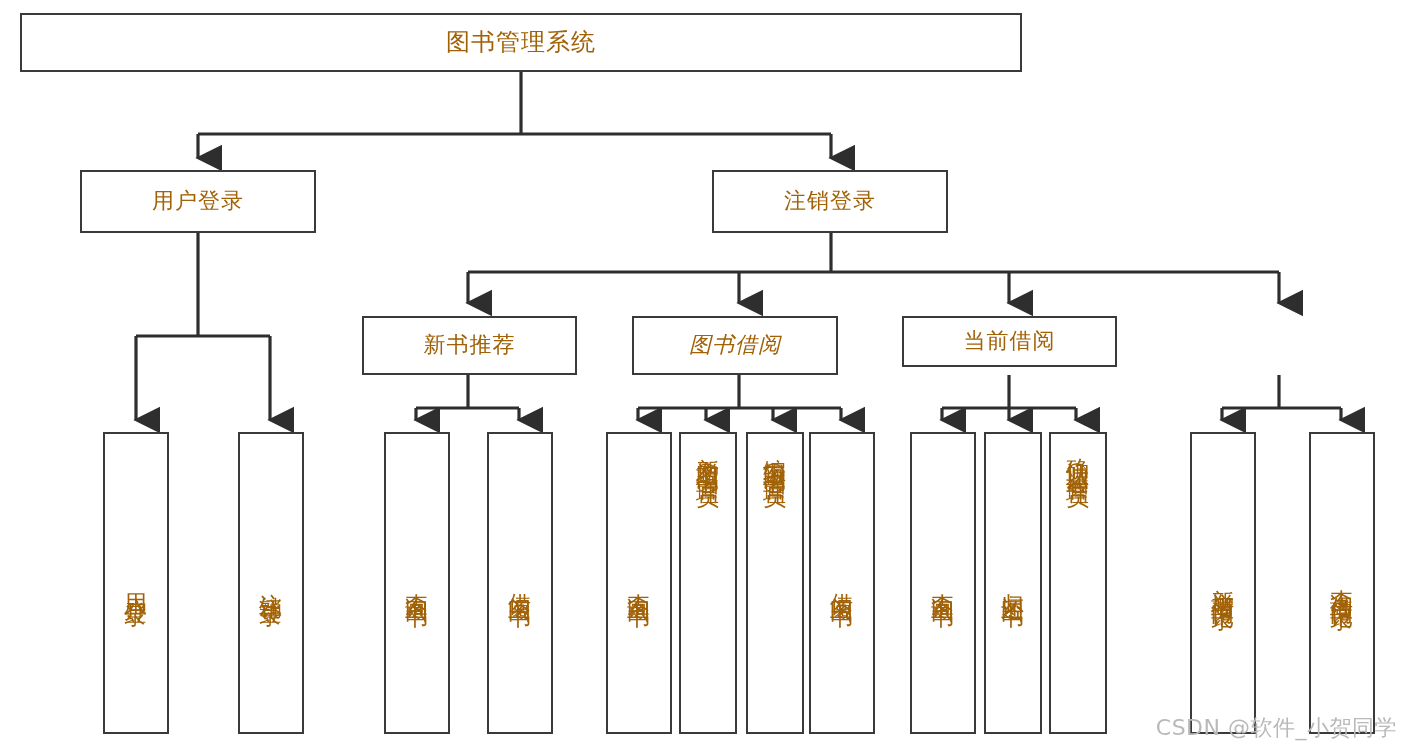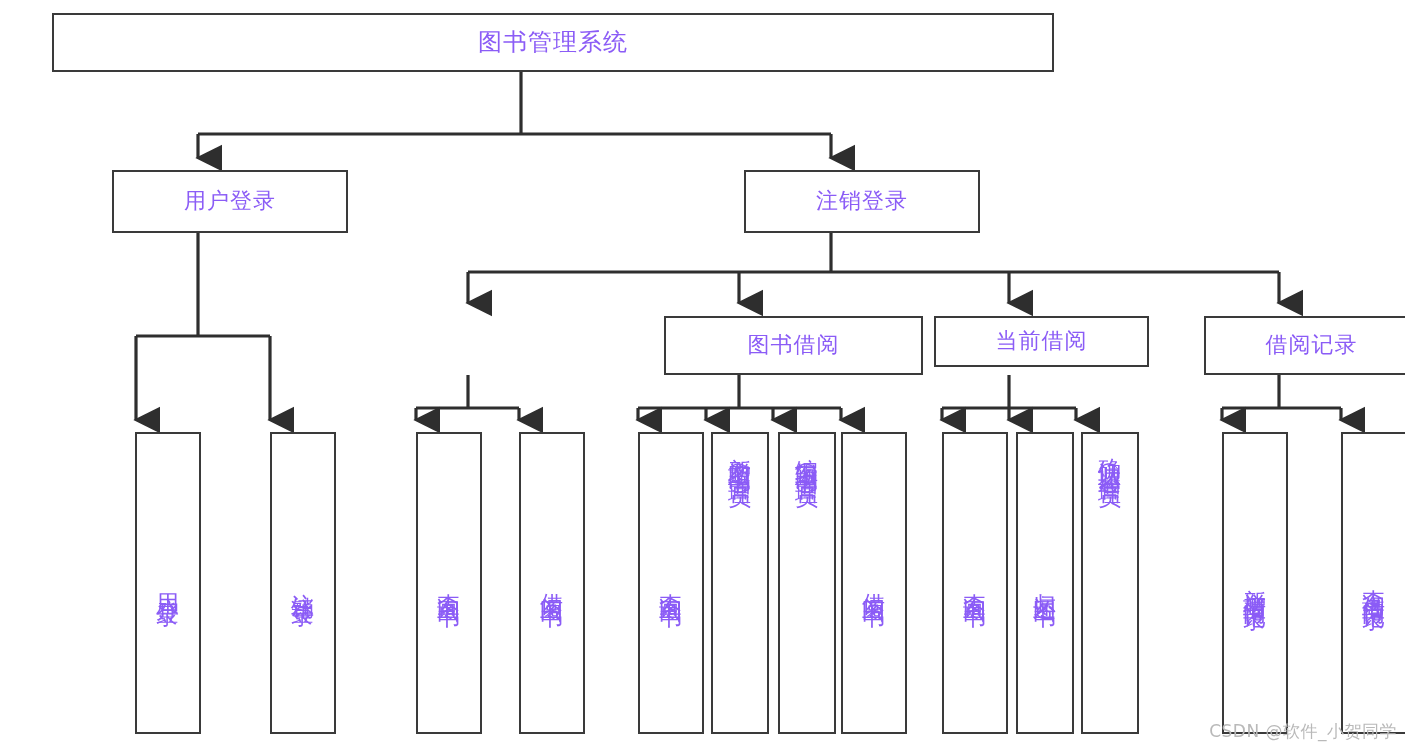--- a/index.html
+++ b/index.html
@@ -26,22 +26,21 @@
     pointer-events: none;
   }
   .node {
     position: absolute;
     box-sizing: border-box;
     border: 2.5px solid #3a3a3a;
     background: #ffffff;
     display: flex;
     align-items: center;
     justify-content: center;
-    color: #8b5cf6;
-    margin-left: 32px;
+    color: #a16207;
   }
   .node.h {
     font-size: 22px;
     letter-spacing: 1px;
     line-height: 1.2;
   }
   .node.h.title {
     font-size: 24px;
   }
   .node.v {
@@ -60,21 +59,21 @@
   .vtext {
     writing-mode: vertical-rl;
     text-orientation: upright;
     display: block;
     white-space: nowrap;
   }
   #watermark {
     position: absolute;
     right: 8px;
     bottom: 4px;
-    font-size: 17px;
+    font-size: 22px;
     color: #b9b9b9;
     letter-spacing: 0.5px;
     white-space: nowrap;
   }
 </style>
 </head>
 <body>
 
 <div id="canvas">
 
@@ -134,29 +133,29 @@
     <span>图书管理系统</span>
   </div>
 
   <div class="node h" style="left:80px; top:170px; width:236px; height:63px;">
     <span>用户登录</span>
   </div>
   <div class="node h" style="left:712px; top:170px; width:236px; height:63px;">
     <span>注销登录</span>
   </div>
 
-  <div class="node h" style="left:632px; top:316px; width:259px; height:59px;">
+  <div class="node h" style="left:362px; top:316px; width:215px; height:59px;">
+    <span>新书推荐</span>
+  </div>
+  <div class="node h" style="left:632px; top:316px; width:206px; height:59px;font-style:italic;">
     <span>图书借阅</span>
   </div>
   <div class="node h" style="left:902px; top:316px; width:215px; height:51px;">
     <span>当前借阅</span>
   </div>
-  <div class="node h" style="left:1172px; top:316px; width:215px; height:59px;">
-    <span>借阅记录</span>
-  </div>
 
   <div class="node v" style="left:103px; top:432px; width:66px; height:302px;">
     <span class="vtext">用户登录</span>
   </div>
   <div class="node v" style="left:238px; top:432px; width:66px; height:302px;">
     <span class="vtext">注销登录</span>
   </div>
 
   <div class="node v" style="left:384px; top:432px; width:66px; height:302px;">
     <span class="vtext">查询图书</span>

